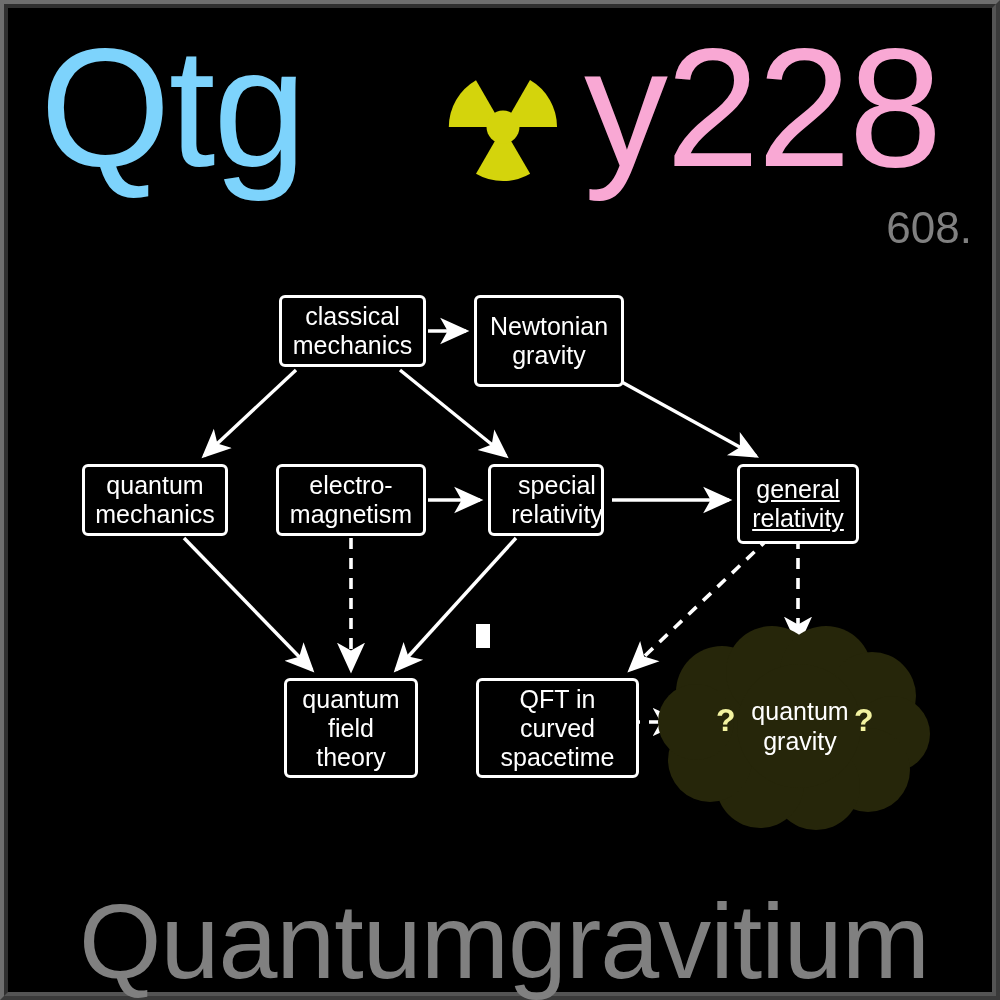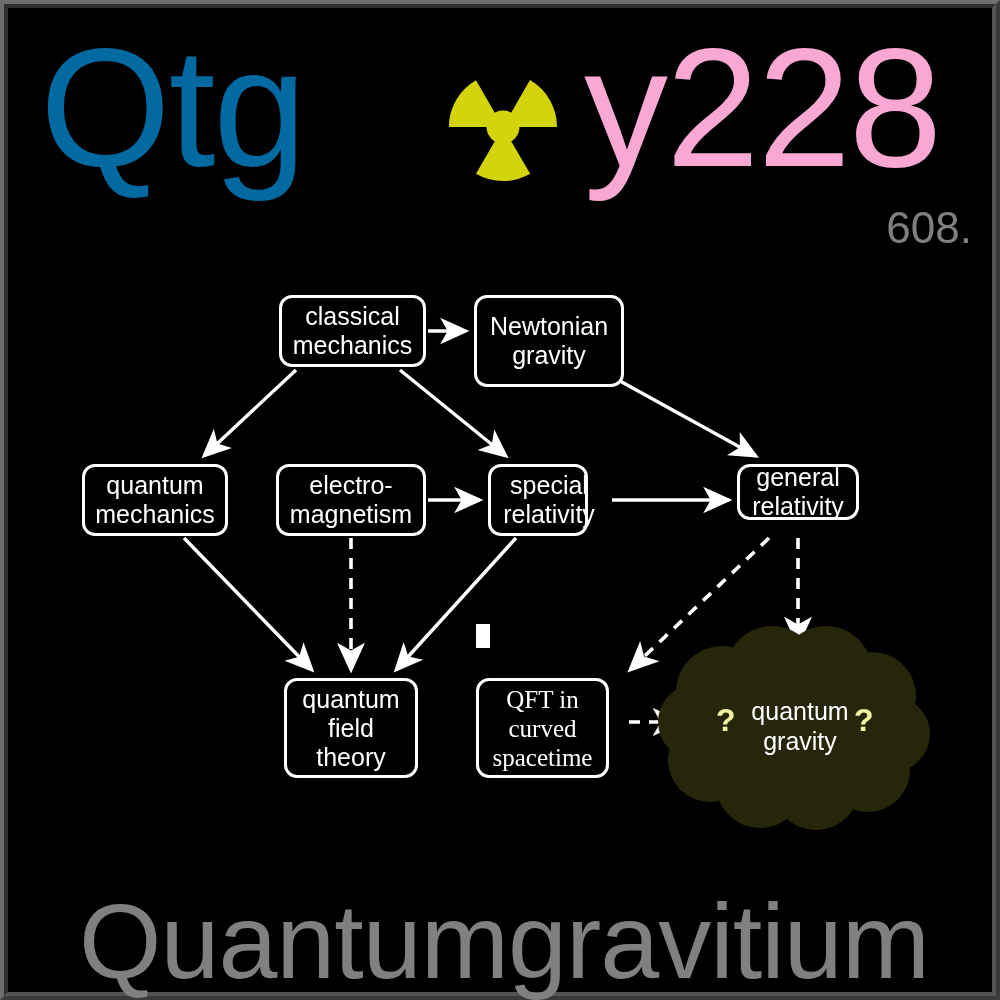--- a/index.html
+++ b/index.html
@@ -41,21 +41,21 @@
     height: 1000px;
   }
 
   
   .hdr-symbol {
     position: absolute;
     left: 36px;
     top: 20px;
     font-size: 168px;
     line-height: 168px;
-    color: #0369a1;
+    color: #7dd3fc;
     letter-spacing: -2px;
     white-space: nowrap;
   }
   .hdr-name {
     position: absolute;
     left: 580px;
     top: 20px;
     font-size: 168px;
     line-height: 168px;
     color: #f9a8d4;
@@ -105,21 +105,21 @@
     position: absolute;
     left: 0; top: 0;
     width: 1000px;
     height: 1000px;
   }
 
   .node {
     position: absolute;
     box-sizing: border-box;
     border: 3px solid #ffffff;
-    border-radius: 13px;
+    border-radius: 6px;
     background: #000000;
     color: #ffffff;
     display: flex;
     align-items: center;
     justify-content: center;
     text-align: center;
     font-size: 25px;
     line-height: 29px;
     padding: 2px 6px;
     white-space: pre-line;
@@ -234,31 +234,31 @@
 
       <div class="node" style="left:470px; top:291px; width:150px; height:92px;">Newtonian
 gravity</div>
 
       <div class="node" style="left:78px; top:460px; width:146px; height:72px;">quantum
 mechanics</div>
 
       <div class="node" style="left:272px; top:460px; width:150px; height:72px;">electro-
 magnetism</div>
 
-      <div class="node" style="left:484px; top:460px; width:100px; height:72px;padding-left:28px;">special
+      <div class="node" style="left:484px; top:460px; width:116px; height:72px;padding-left:28px;">special
 relativity</div>
 
-      <div class="node" style="left:733px; top:460px; width:122px; height:56px;">general
+      <div class="node" style="left:733px; top:460px; width:122px; height:80px;text-decoration:underline;">general
 relativity</div>
 
       <div class="node" style="left:280px; top:674px; width:134px; height:100px;">quantum
 field
 theory</div>
 
-      <div class="node" style="left:472px; top:674px; width:133px; height:100px;font-family:Liberation Serif, serif;">QFT in
+      <div class="node" style="left:472px; top:674px; width:163px; height:100px;">QFT in
 curved
 spacetime</div>
 
       <div class="qmark" id="qmark-left">?</div>
       <div class="cloud-label">quantum
 gravity</div>
       <div class="qmark" id="qmark-right">?</div>
 
       <div class="tofu-glyph"></div>
     </div>

